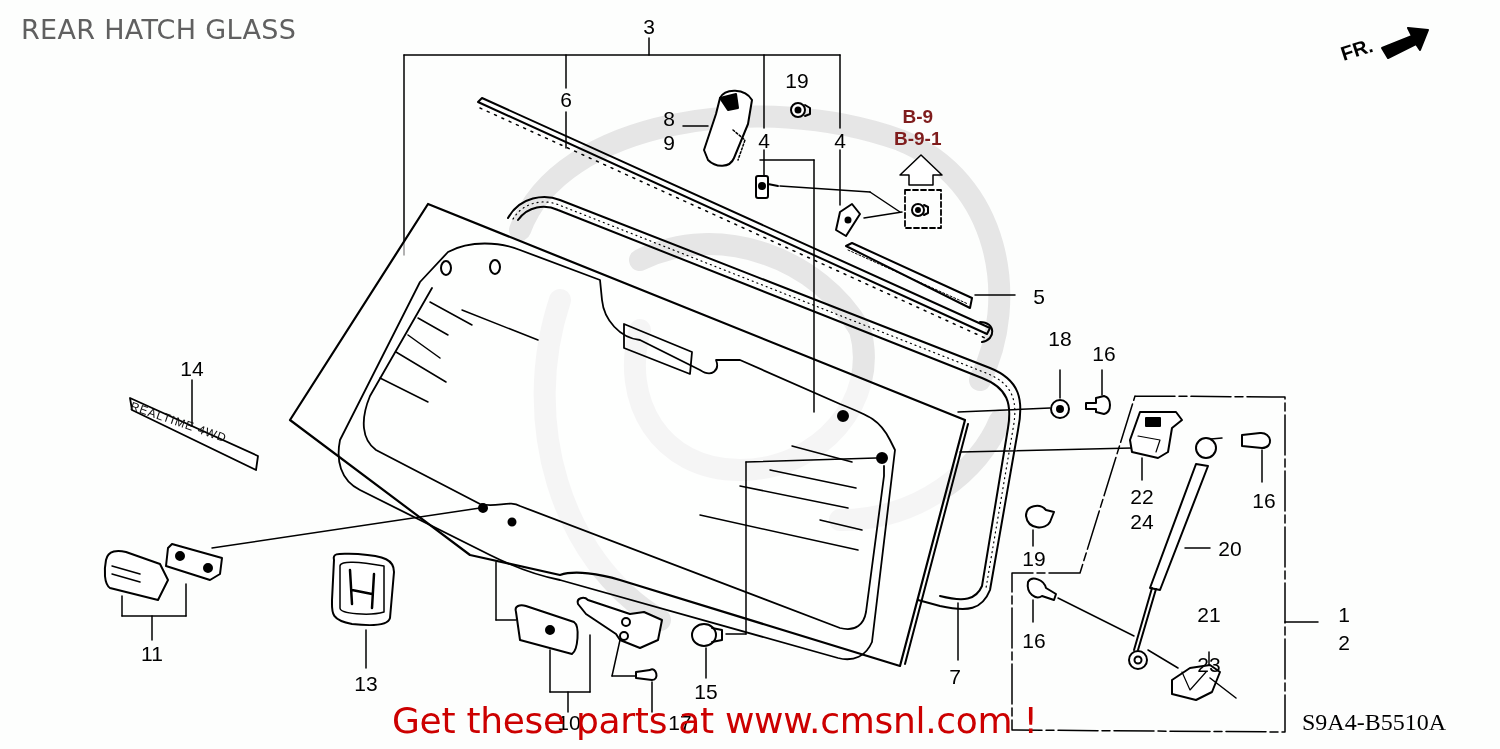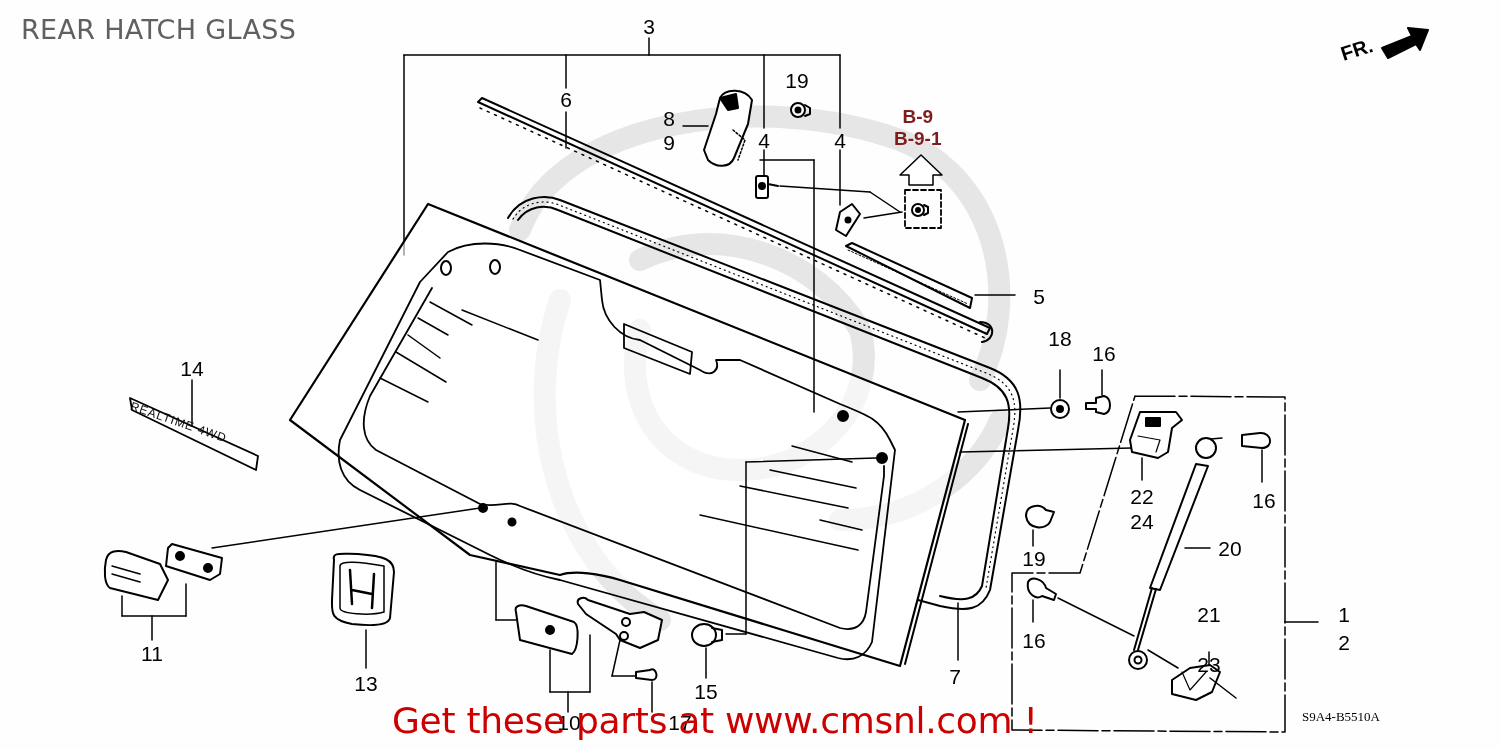--- a/index.html
+++ b/index.html
@@ -8,21 +8,21 @@
     .title { position: absolute; left: 21px; top: 14px; font-size: 27px; color: #606060;
              letter-spacing: 0.3px; font-family: "DejaVu Sans", sans-serif; }
     svg.diagram { position: absolute; left: 0; top: 0; }
     .lbl { position: absolute; font-family: "Liberation Sans", sans-serif; font-size: 21px;
            color: #000; line-height: 1; transform: translate(-50%, 0); }
     .ref { position: absolute; font-family: "Liberation Sans", sans-serif; font-weight: bold;
            font-size: 19px; color: #7f1d1d; text-align: center; line-height: 22px; }
     .fr { position: absolute; left: 1338px; top: 44px; font-family: "Liberation Sans", sans-serif;
           font-weight: 900; font-size: 20px; transform: rotate(-18deg); transform-origin: left top; }
     .code { position: absolute; left: 1302px; top: 709px; font-family: "Liberation Serif", serif;
-            font-size: 13px; color: #000; }
+            font-size: 24px; color: #000; }
     .promo { position: absolute; left: 392px; top: 700px; font-family: "DejaVu Sans", sans-serif;
              font-size: 36px; color: #cc0000; white-space: nowrap; letter-spacing: -0.3px; }
     .badge-text { position: absolute; left: 133px; top: 399px; font-family: "Liberation Sans", sans-serif;
                   font-size: 12px; letter-spacing: 1px; transform: rotate(19deg); transform-origin: left top;
                   color: #111; white-space: nowrap; }
   </style>
 </head>
 <body>
 
 <div class="title">REAR HATCH GLASS</div>

